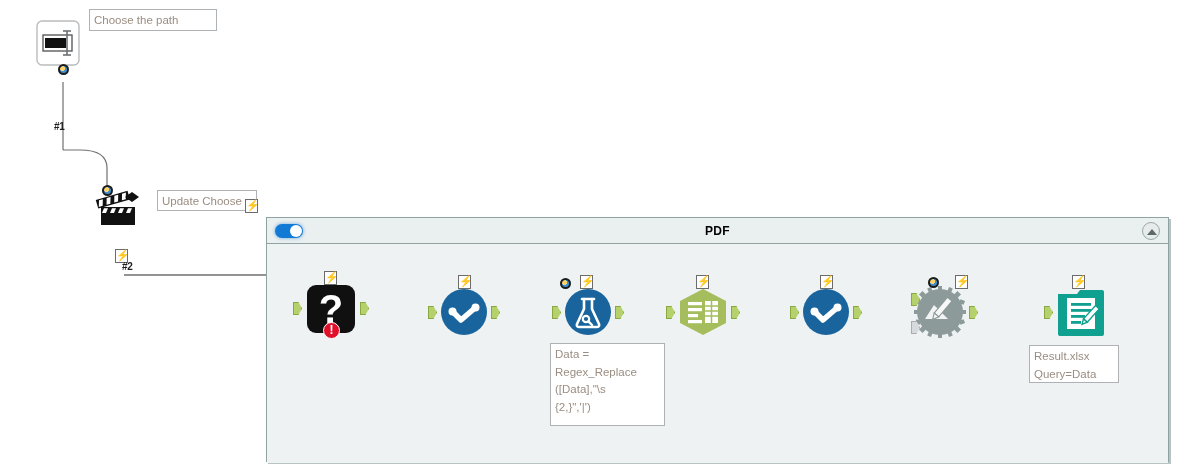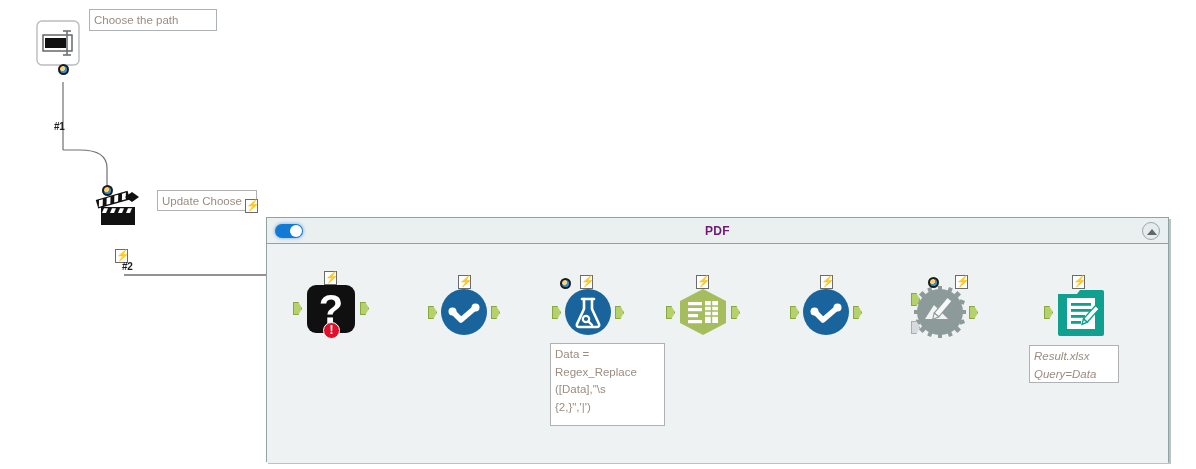--- a/index.html
+++ b/index.html
@@ -48,21 +48,21 @@
   }
   #container-header{
     position:absolute;left:0;top:0;width:100%;height:26px;
     background:#eaefef;
     border-bottom:1px solid #8fa3a3;
     box-sizing:border-box;
   }
   #container-title{
     position:absolute;left:0;top:0;width:100%;
     text-align:center;line-height:26px;
-    font-size:12px;font-weight:bold;color:#701a75;
+    font-size:12px;font-weight:bold;color:#000000;
     letter-spacing:.3px;
   }
   #container-toggle{
     position:absolute;left:8px;top:6px;
     width:28px;height:14px;border-radius:7px;
     background:#1279d4;
     box-shadow:0 0 3px 1px rgba(18,121,212,.35);
   }
   #container-toggle .knob{
     position:absolute;right:1px;top:1px;width:12px;height:12px;
@@ -350,16 +350,16 @@
       </g>
       <g transform="rotate(42 31 32)">
         <rect x="29" y="17" width="5" height="18" fill="#ffffff" stroke="#10a090" stroke-width="1.4"></rect>
         <polygon points="29,35 34,35 31.5,40" fill="#ffffff" stroke="#10a090" stroke-width="1.4"></polygon>
       </g>
     </svg>
   </div>
   <div class="anchor in" style="left:1044px;top:306px;"></div>
   <div class="bolt" style="left:1072px;top:275px;"></div>
 
-  <div class="anno multi" style="left:1029px;top:345px;width:90px;height:38px;line-height:17.5px;font-style:italic;">Result.xlsx
+  <div class="anno multi" style="left:1029px;top:345px;width:90px;height:38px;line-height:17.5px;">Result.xlsx
 Query=Data</div>
 
 </div>
 
 </body></html>

